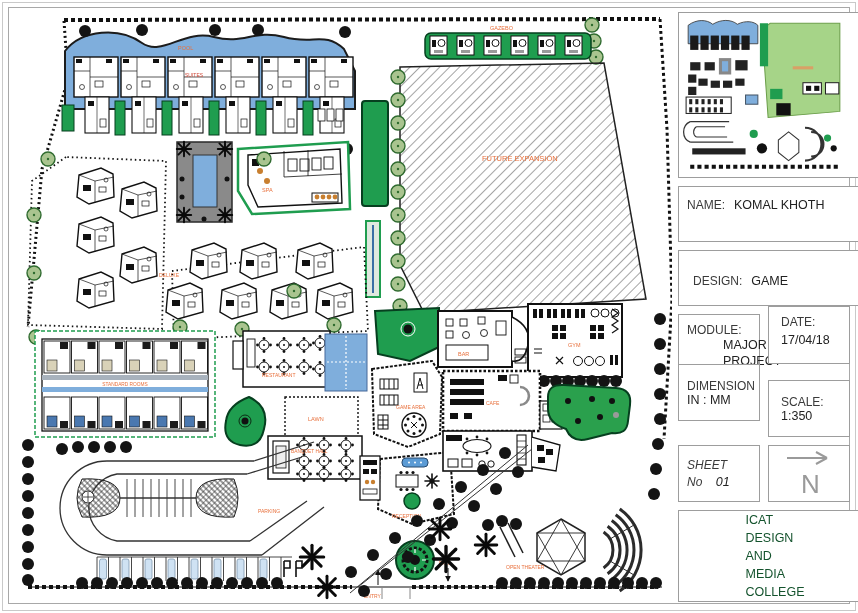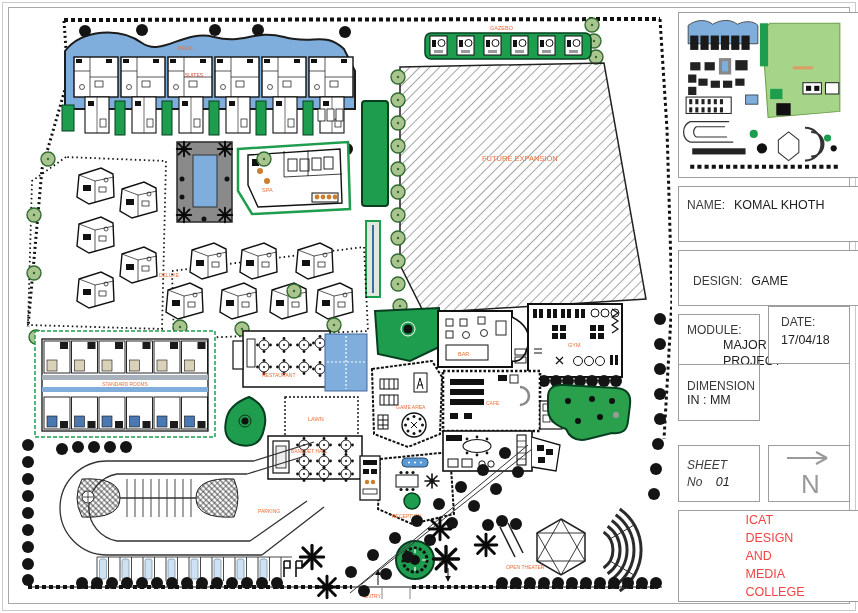--- a/index.html
+++ b/index.html
@@ -11,21 +11,21 @@
   .tb{position:absolute;left:678px;top:10px;width:174px;height:592px;}
   .tb .box{position:absolute;left:0;width:194px;border:1px solid #9d9d9d;background:#fff;
            color:#2b2b2b;box-sizing:border-box;}
   .tb .half{width:82px;}
   .tb .half.right{left:90px;}
   .lbl{font-size:12px;color:#3a3a3a;}
   .val{font-size:12.5px;color:#222;}
   .rowline{padding:4px 8px;}
   .keyplan{padding:3px;}
   .college-box{display:flex;align-items:center;}
-  .college-inner{margin:0 auto;text-align:left;font-size:12.5px;color:#ef4444;line-height:1.45;}
+  .college-inner{margin:0 auto;text-align:left;font-size:12.5px;color:#14532d;line-height:1.45;}
   svg text{font-family:"Liberation Sans", sans-serif;}
   .olabel{fill:#e8703c;}
 </style>
 </head>
 <body>
 
 <div class="frame-outer"></div>
 <div class="frame-inner"></div>
 
 <div class="plan-wrap">
@@ -766,20 +766,26 @@
       <div class="val" style="margin-top:4px;">17/04/18</div>
     </div>
   </div>
 
   <div class="box half" style="top:354px;height:57px;">
     <div style="padding:14px 0 0 8px;">
       <div class="lbl">DIMENSION</div>
       <div class="val">IN : MM</div>
     </div>
   </div>
+  <div class="box half right" style="top:370px;height:57px;">
+    <div style="padding:14px 0 0 12px;">
+      <div class="lbl">SCALE:</div>
+      <div class="val">1:350</div>
+    </div>
+  </div>
 
   <div class="box half" style="top:435px;height:57px;">
     <div style="padding:12px 0 0 8px;font-style:italic;">
       <div class="lbl">SHEET</div>
       <div>
         <span class="lbl">No</span>&nbsp;&nbsp;
         <span class="val">01</span>
       </div>
     </div>
   </div>

